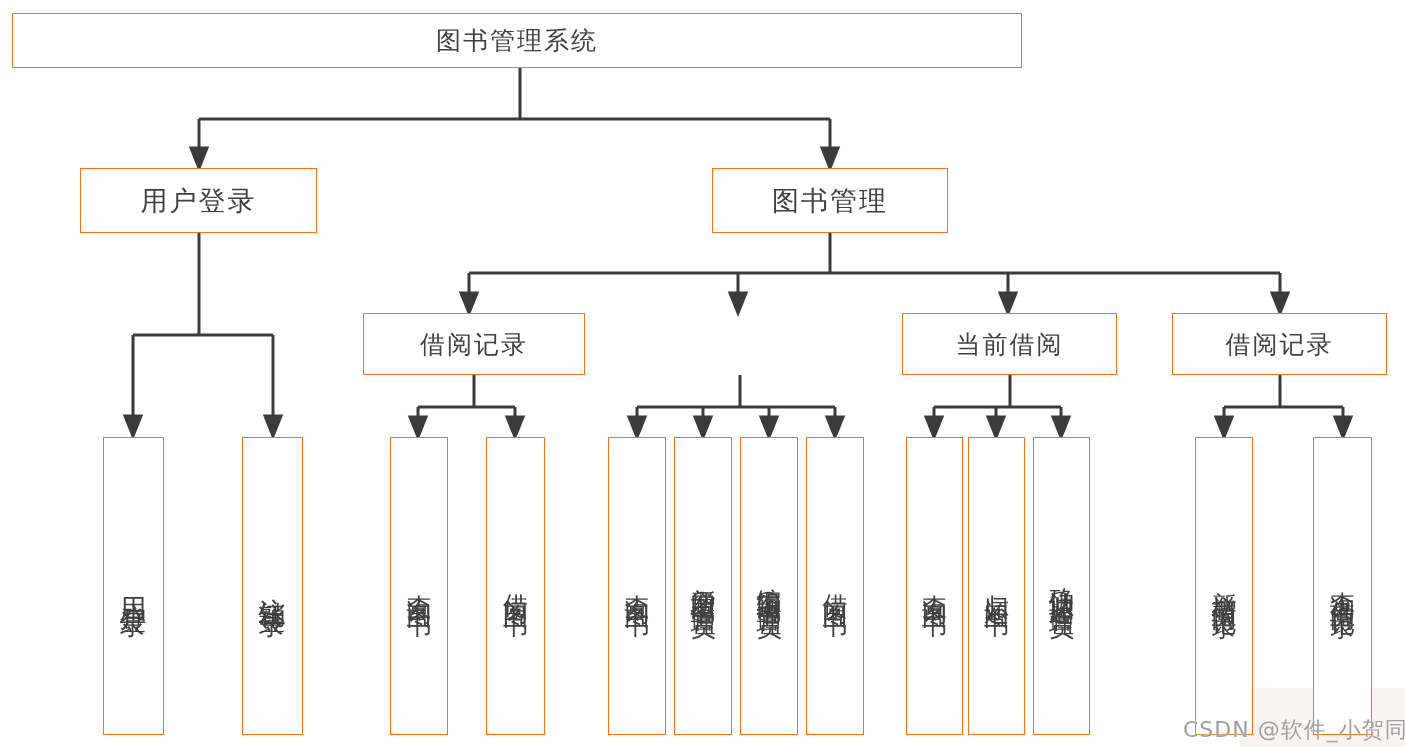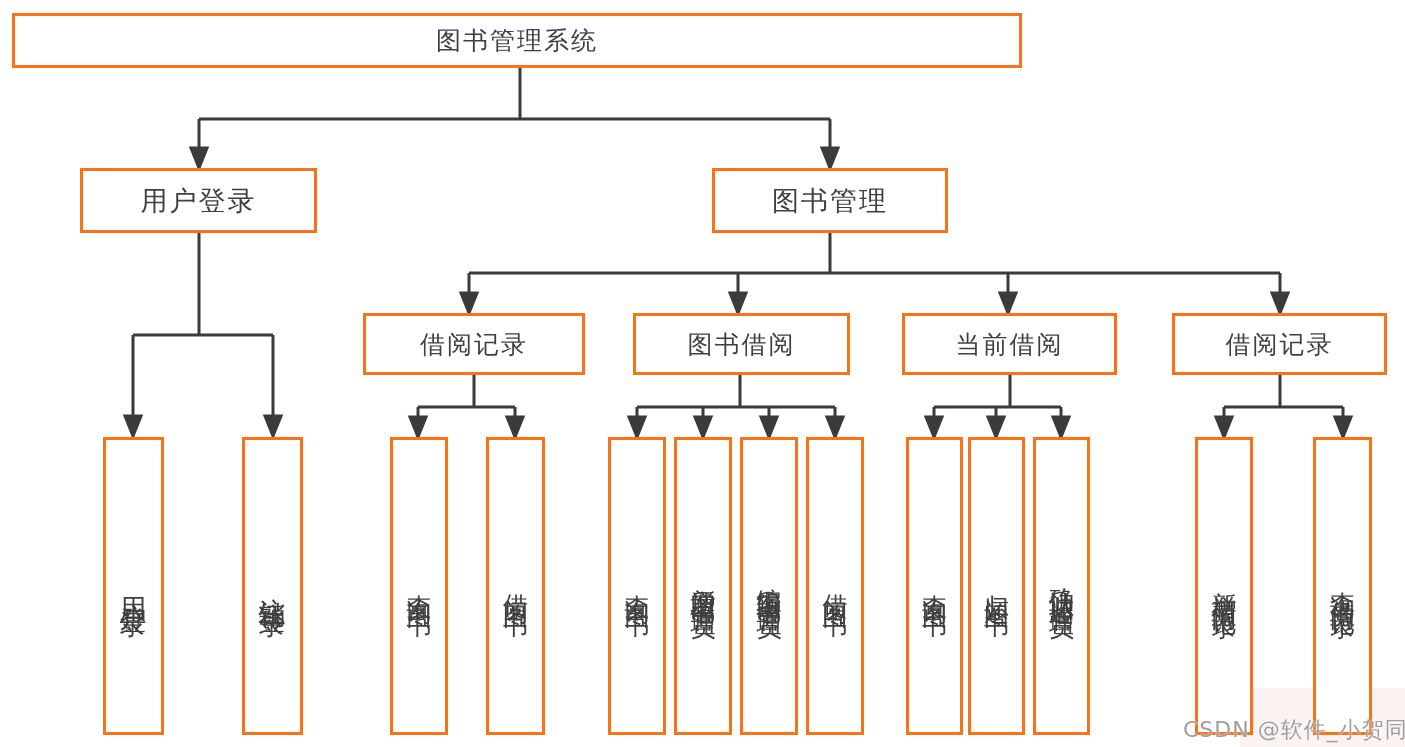--- a/index.html
+++ b/index.html
@@ -14,21 +14,21 @@
   }
   .connectors {
     position: absolute;
     left: 0; top: 0;
     z-index: 1;
   }
   .node {
     position: absolute;
     box-sizing: border-box;
     background: #ffffff;
-    border: 3px solid #f97316;
+    border: 1px solid #f97316;
     display: flex;
     align-items: center;
     justify-content: center;
     z-index: 2;
     text-align: center;
   }
   .hnode span {
     display: block;
     letter-spacing: 2px;
     white-space: nowrap;
@@ -133,23 +133,20 @@
   <div class="node hnode lvl2-node" style="left:80px; top:168px; width:237px; height:65px;">
     <span>用户登录</span>
   </div>
   <div class="node hnode lvl2-node" style="left:712px; top:168px; width:236px; height:65px;">
     <span>图书管理</span>
   </div>
 
   <div class="node hnode lvl3-node" style="left:363px; top:313px; width:222px; height:62px;">
     <span>借阅记录</span>
   </div>
-  <div class="node hnode lvl3-node" style="left:633px; top:313px; width:217px; height:62px;">
-    <span>图书借阅</span>
-  </div>
   <div class="node hnode lvl3-node" style="left:902px; top:313px; width:215px; height:62px;">
     <span>当前借阅</span>
   </div>
   <div class="node hnode lvl3-node" style="left:1172px; top:313px; width:215px; height:62px;">
     <span>借阅记录</span>
   </div>
 
   <div class="node vnode big" style="left:103px; top:437px; width:61px; height:298px;">
     <span>用户登录</span>
   </div>

